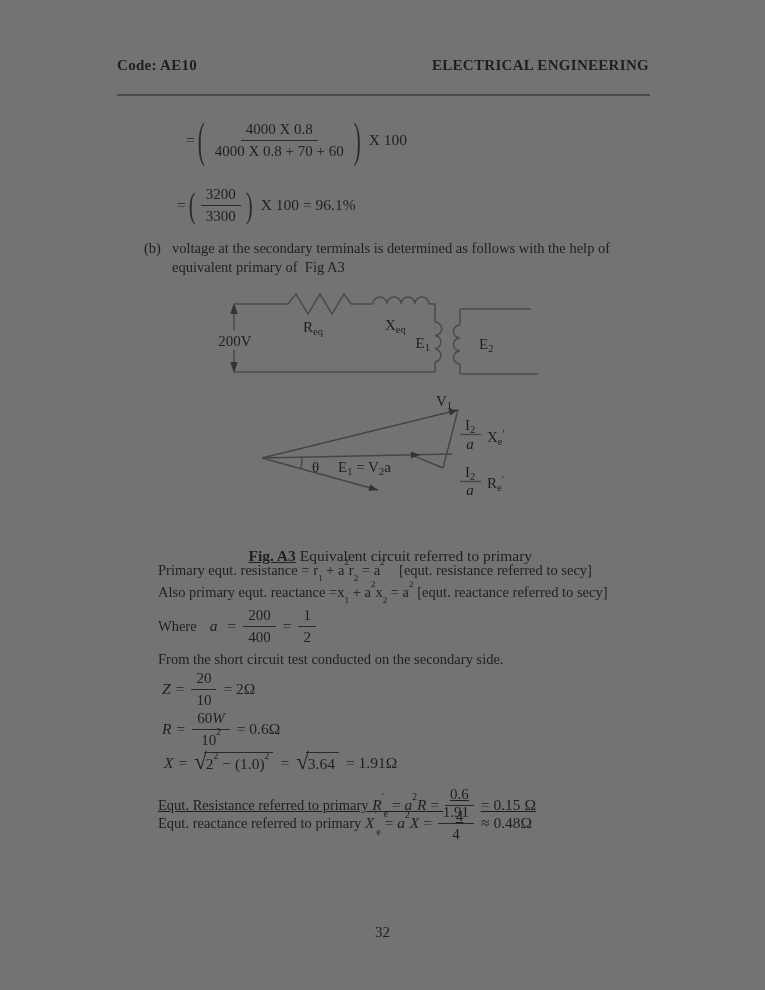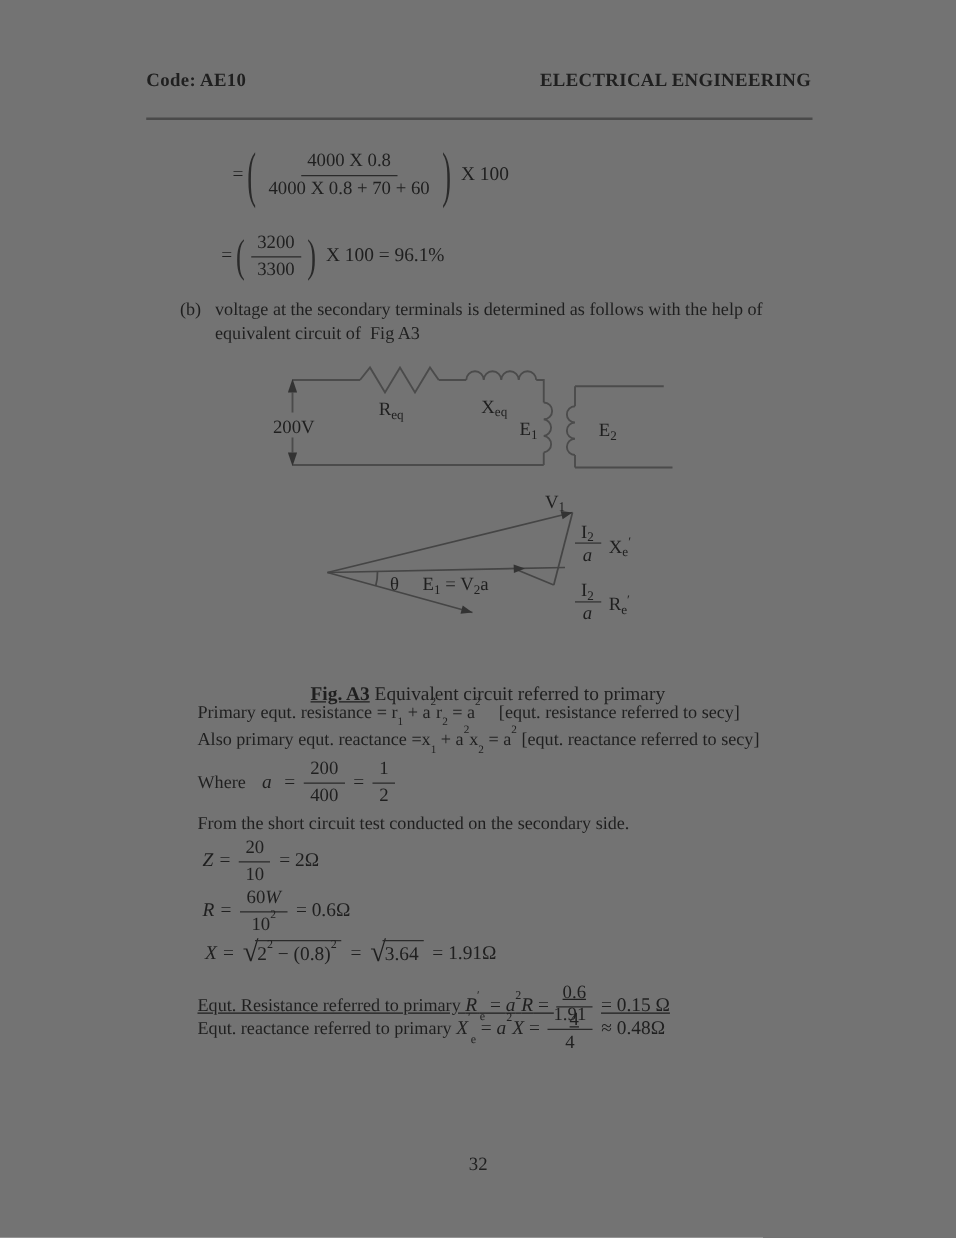--- a/index.html
+++ b/index.html
@@ -61,21 +61,21 @@
       <span class="d">3300</span>
     </span>
     <span class="bp sm">)</span>
     <span class="tail">X 100 = 96.1%</span>
   </div>
 
   <div class="abs" style="left:144px;top:239px;display:flex;font-size:14.5px;line-height:19px;">
     <span class="ws" style="width:28px;">(b)</span>
     <span>
       <span class="ws" style="display:block;">voltage at the secondary terminals is determined as follows with the help of</span>
-      <span class="ws" style="display:block;">equivalent circuit of  Fig A3</span>
+      <span class="ws" style="display:block;">equivalent primary of  Fig A3</span>
     </span>
   </div>
 
   <svg class="abs" style="left:195px;top:288px;" width="350" height="106" viewBox="0 0 350 106">
     <g stroke="#4b4b4b" stroke-width="1.5" fill="none">
       <path d="M39,26 V42 M39,62 V74"></path>
       <path d="M39,16 H93"></path>
       <path d="M93,16 L101,6 L113,26 L125,6 L137,26 L149,6 L156,16"></path>
       <path d="M156,16 H178"></path>
       <path d="M178,16 A7,7 0 0 1 192,16 A7,7 0 0 1 206,16 A7,7 0 0 1 220,16 A7,7 0 0 1 234,16"></path>
@@ -172,21 +172,21 @@
       <span class="d"><span>10</span><sup>2</sup></span>
     </span>
     <span class="tail">= 0.6Ω</span>
   </div>
 
   <div class="row" style="left:164px;top:752px;">
     <i>X</i>
     <span class="eqs">=</span>
     <span class="sq">
       <span class="rs">√</span>
-      <span class="rc"><span>2</span><sup>2</sup><span> − (0.8)</span><sup>2</sup></span>
+      <span class="rc"><span>2</span><sup>2</sup><span> − (1.0)</span><sup>2</sup></span>
     </span>
     <span class="eqs">=</span>
     <span class="sq">
       <span class="rs">√</span>
       <span class="rc">3.64</span>
     </span>
     <span class="tail">= 1.91Ω</span>
   </div>
 
   <div class="row" style="left:158px;top:785px;text-decoration:underline;">

